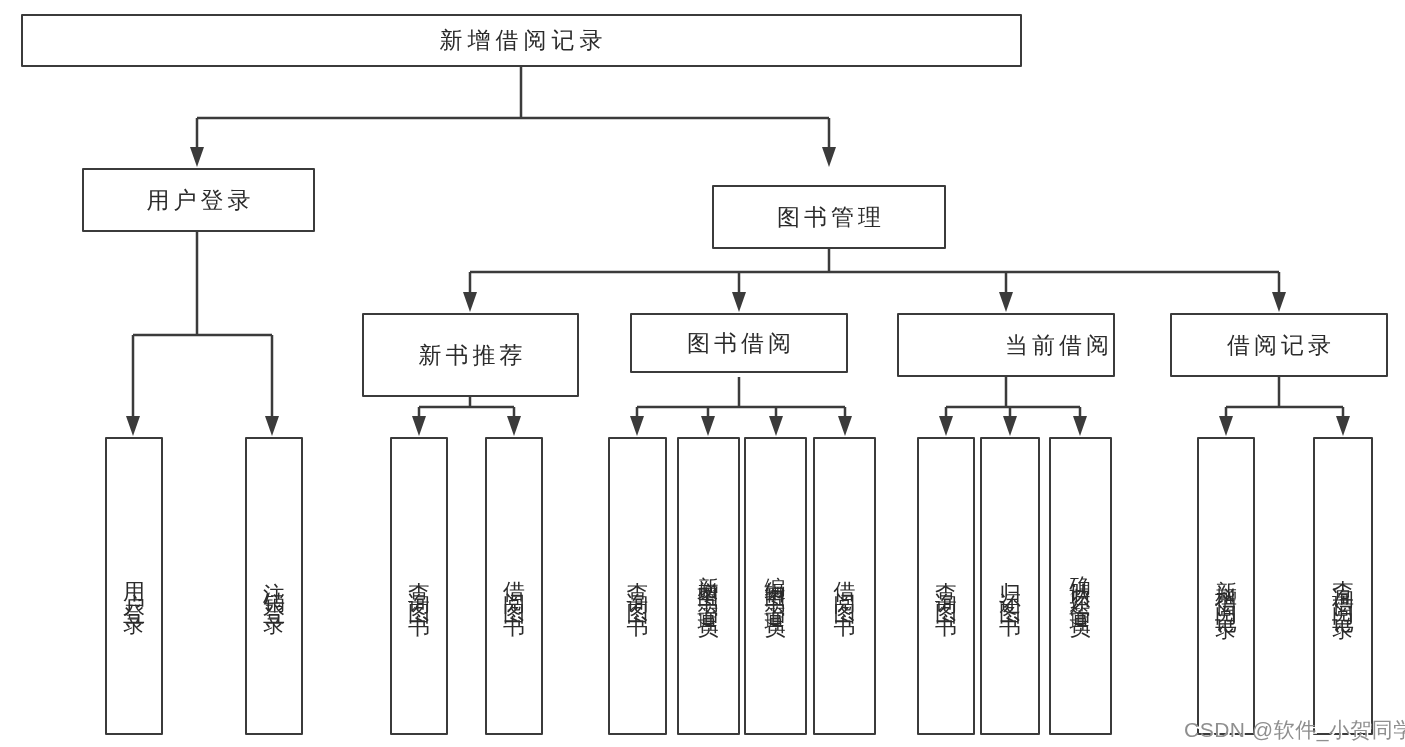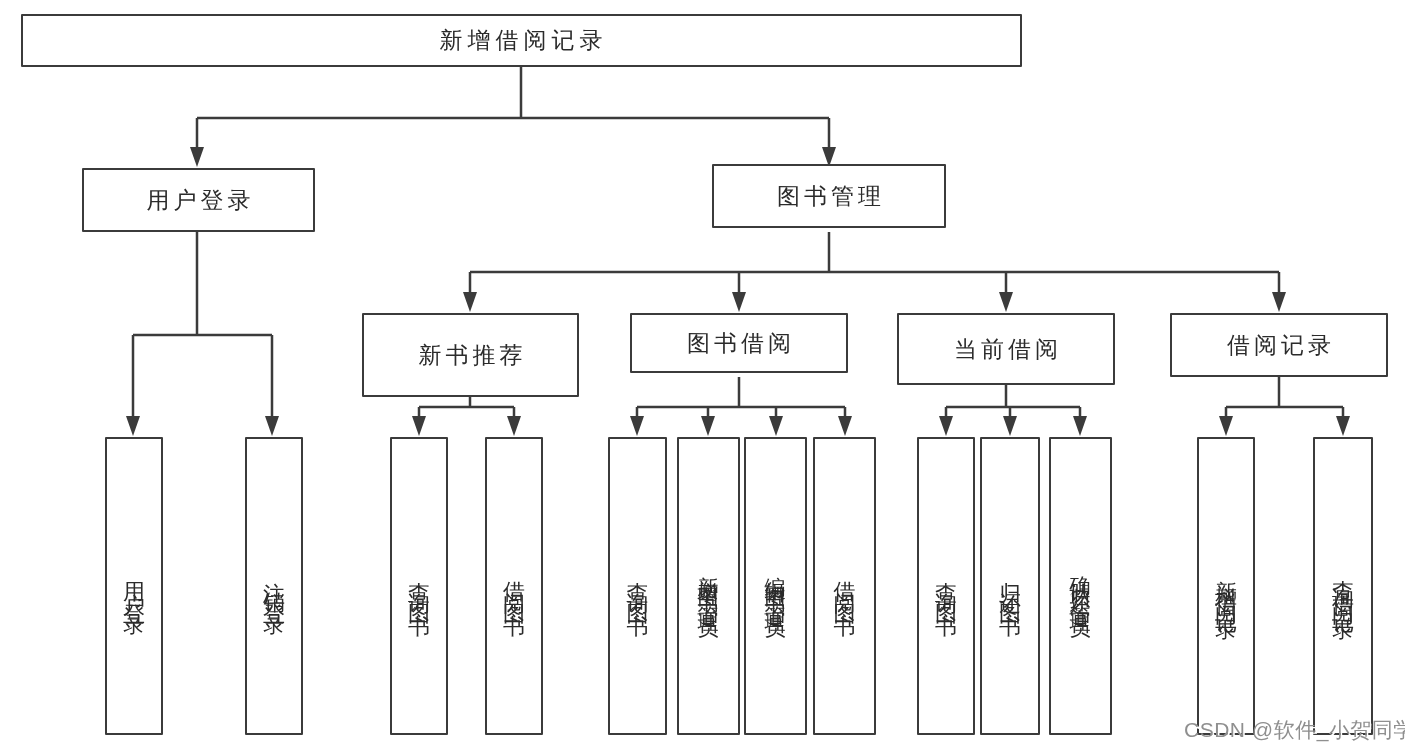--- a/index.html
+++ b/index.html
@@ -76,31 +76,31 @@
     </g>
   </svg>
 
   <div class="node title" style="left:21px;top:14px;width:1001px;height:53px;">
     <span class="hlabel">新增借阅记录</span>
   </div>
 
   <div class="node" style="left:82px;top:168px;width:233px;height:64px;">
     <span class="hlabel">用户登录</span>
   </div>
-  <div class="node" style="left:712px;top:164px;width:234px;height:64px;">
+  <div class="node" style="left:712px;top:185px;width:234px;height:64px;">
     <span class="hlabel">图书管理</span>
   </div>
 
   <div class="node" style="left:362px;top:313px;width:217px;height:84px;">
     <span class="hlabel">新书推荐</span>
   </div>
   <div class="node" style="left:630px;top:313px;width:218px;height:60px;">
     <span class="hlabel">图书借阅</span>
   </div>
-  <div class="node" style="left:897px;top:313px;width:218px;height:72px;">
+  <div class="node" style="left:897px;top:313px;width:218px;height:64px;justify-content:flex-end;">
     <span class="hlabel">当前借阅</span>
   </div>
   <div class="node" style="left:1170px;top:313px;width:218px;height:64px;">
     <span class="hlabel">借阅记录</span>
   </div>
 
   <div class="node" style="left:105px;top:437px;width:58px;height:298px;">
     <span class="vlabel">用户登录</span>
   </div>
   <div class="node" style="left:245px;top:437px;width:58px;height:298px;">

